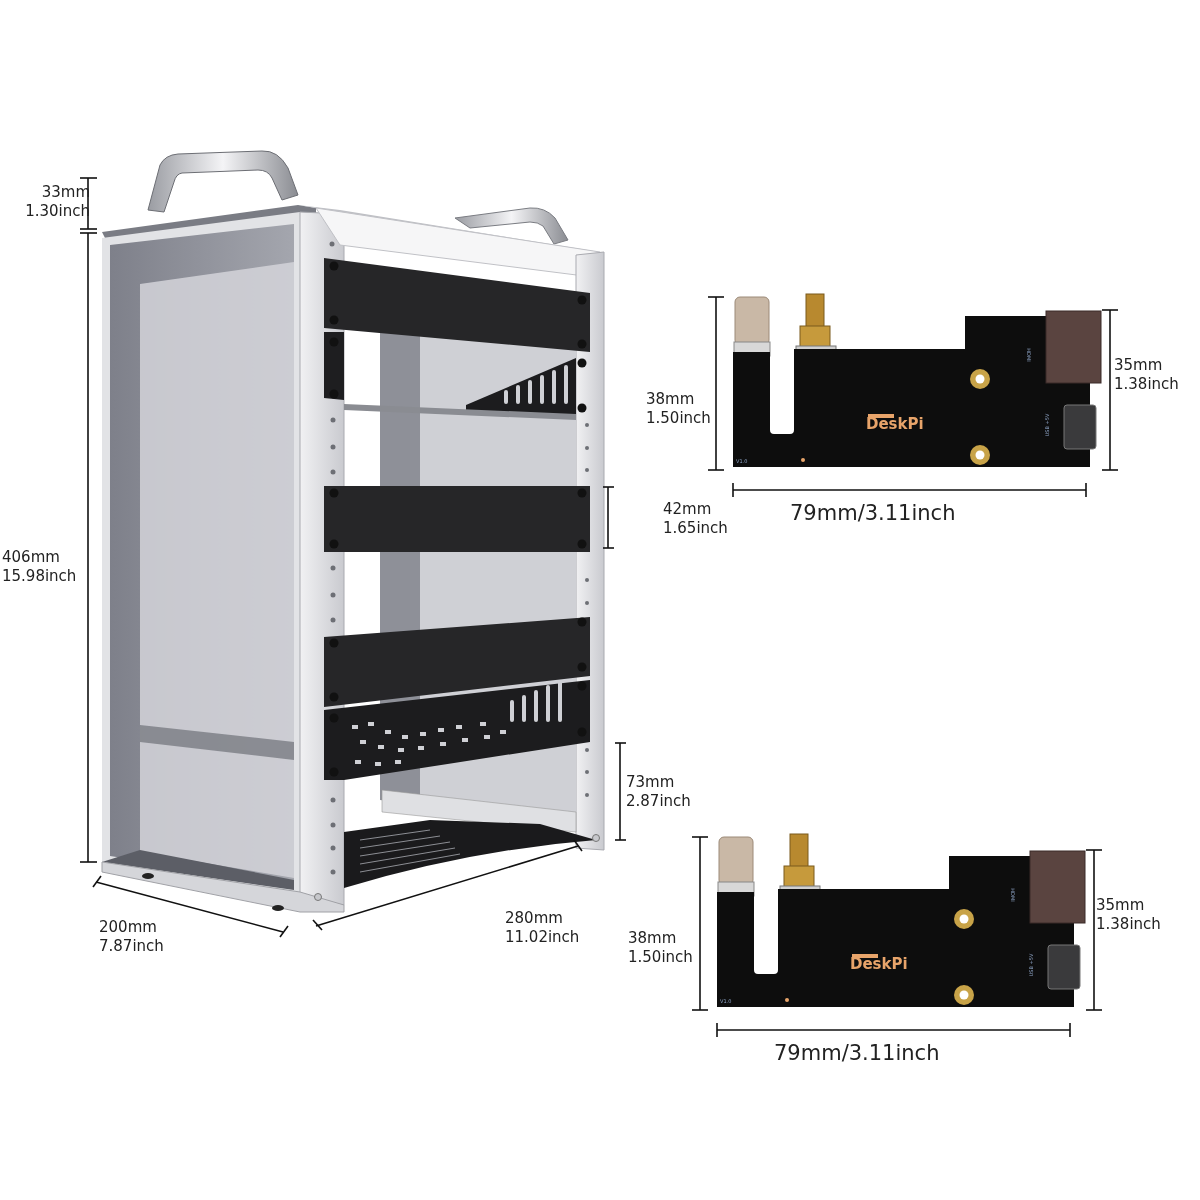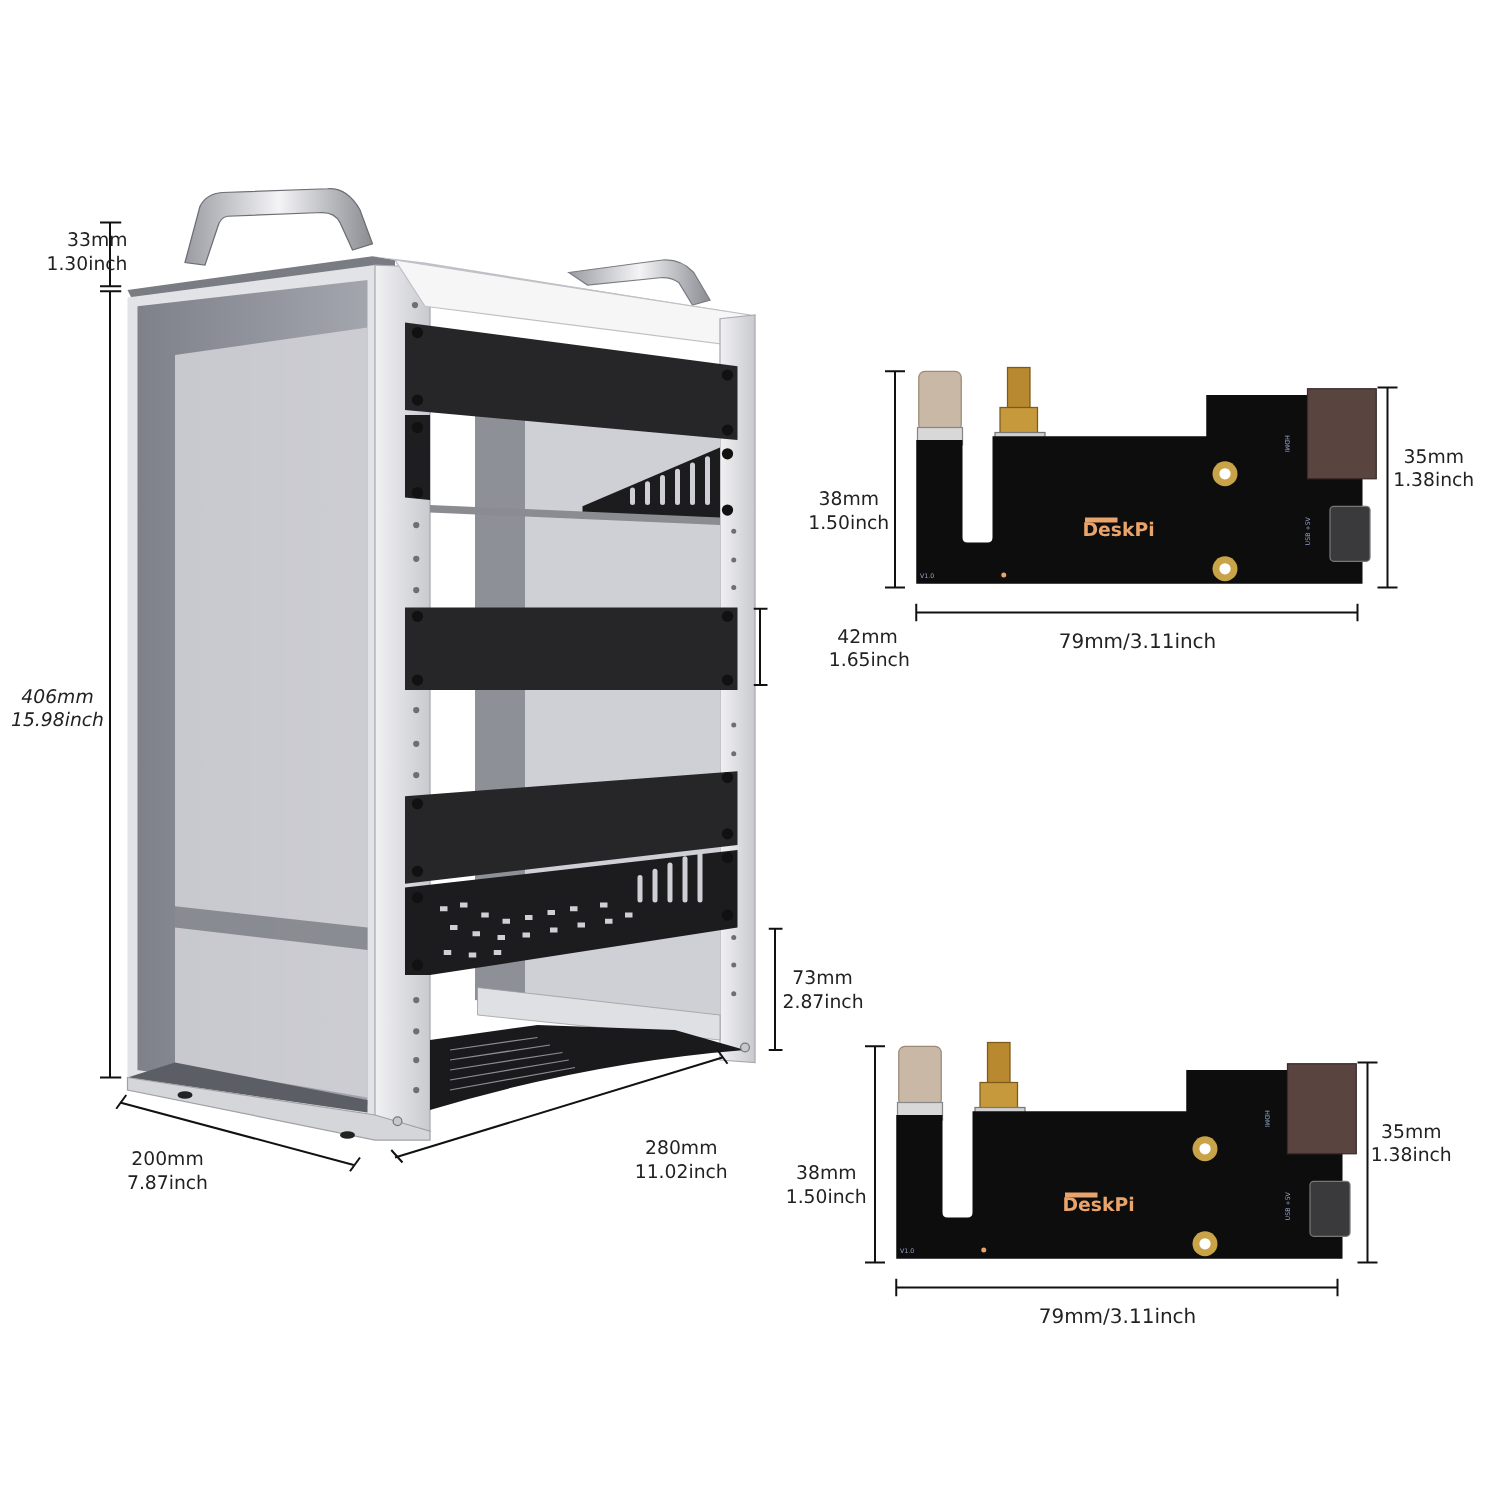--- a/index.html
+++ b/index.html
@@ -1,19 +1,19 @@
 <!DOCTYPE html>
 <html><head>
 <meta charset="utf-8">
 <style>
   html,body{margin:0;padding:0;background:#ffffff;}
   body{width:1200px;height:1200px;position:relative;overflow:hidden;font-family:"DejaVu Sans","Liberation Sans",sans-serif;color:#1a1a1a;}
-  .label{position:absolute;font-size:15px;line-height:19px;text-align:center;white-space:nowrap;color:#222;}
+  .label{position:absolute;font-size:15px;line-height:19px;white-space:nowrap;color:#222;}
   .label.right{text-align:right;}
-  .label.big{font-size:16px;line-height:26px;}
+  .label.big{font-size:21px;line-height:26px;}
   svg{position:absolute;left:0;top:0;}
 </style>
 </head>
 <body>
 
 <svg width="1200" height="1200" viewBox="0 0 1200 1200">
   <defs>
     <linearGradient id="glassG" x1="0" x2="1" y1="0" y2="0">
       <stop offset="0" stop-color="#7e808a"></stop>
       <stop offset="1" stop-color="#a4a6ae"></stop>
@@ -189,25 +189,25 @@
     <line x1="96" y1="882" x2="283" y2="932"></line>
       <line x1="93" y1="887" x2="101" y2="876"></line>
       <line x1="280" y1="937" x2="288" y2="926"></line>
 
     <line x1="316" y1="926" x2="578" y2="846"></line>
       <line x1="313" y1="920" x2="322" y2="930"></line>
       <line x1="574" y1="840" x2="582" y2="851"></line>
   </g>
 </svg>
 
-<div class="label right" style="left:36px;top:183px;width:66px;">
+<div class="label right" style="left:24px;top:183px;width:66px;">
   <div>33mm</div>
   <div>1.30inch</div>
 </div>
-<div class="label" style="left:2px;top:548px;width:88px;font-style:italic;">
+<div class="label" style="left:2px;top:548px;width:88px;">
   <div>406mm</div>
   <div>15.98inch</div>
 </div>
 <div class="label" style="left:618px;top:500px;width:62px;margin-left:45px;">
   <div>42mm</div>
   <div>1.65inch</div>
 </div>
 <div class="label" style="left:626px;top:773px;width:64px;">
   <div>73mm</div>
   <div>2.87inch</div>

